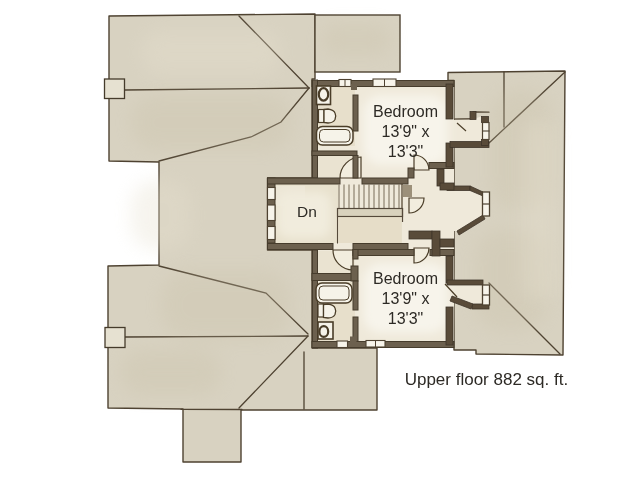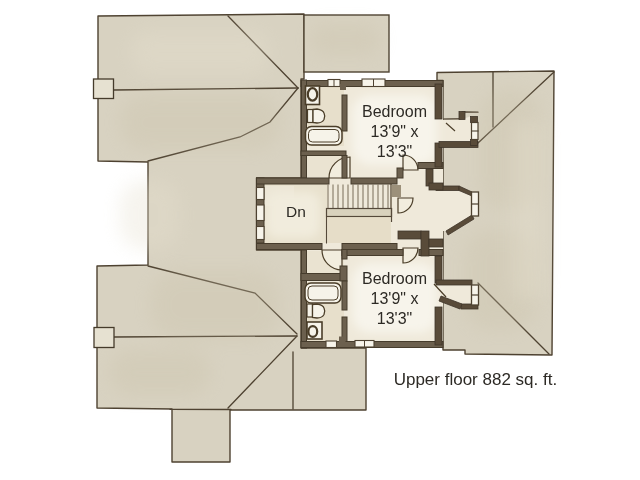--- a/index.html
+++ b/index.html
@@ -1,16 +1,16 @@
 <!DOCTYPE html>
 <html><head>
 <meta charset="utf-8">
 <style>
 html,body{margin:0;padding:0;background:#ffffff;}
-#c{width:629px;height:480px;position:relative;}
+#c{width:629px;height:480px;position:relative;margin-left:11px;}
 text{font-family:"Liberation Sans",sans-serif;}
 </style>
 </head>
 <body>
 <div id="c">
 <svg width="640" height="480" viewBox="0 0 640 480">
 <rect x="0" y="0" width="640" height="480" fill="#ffffff"></rect>
 
 <path d="M98,16 L304,14 L304,79 L301,79 L301,178 L256.5,178 L256.5,250 L301,250 L301,348 L366,348 L366,410 L230,410 L230,462 L172,462 L172,409 L97,408 L97,266 L148,265 L148,162 L98,161 Z" fill="#d8d2c1" stroke="#4e4231" stroke-width="1.4" stroke-linejoin="round"></path>
 

